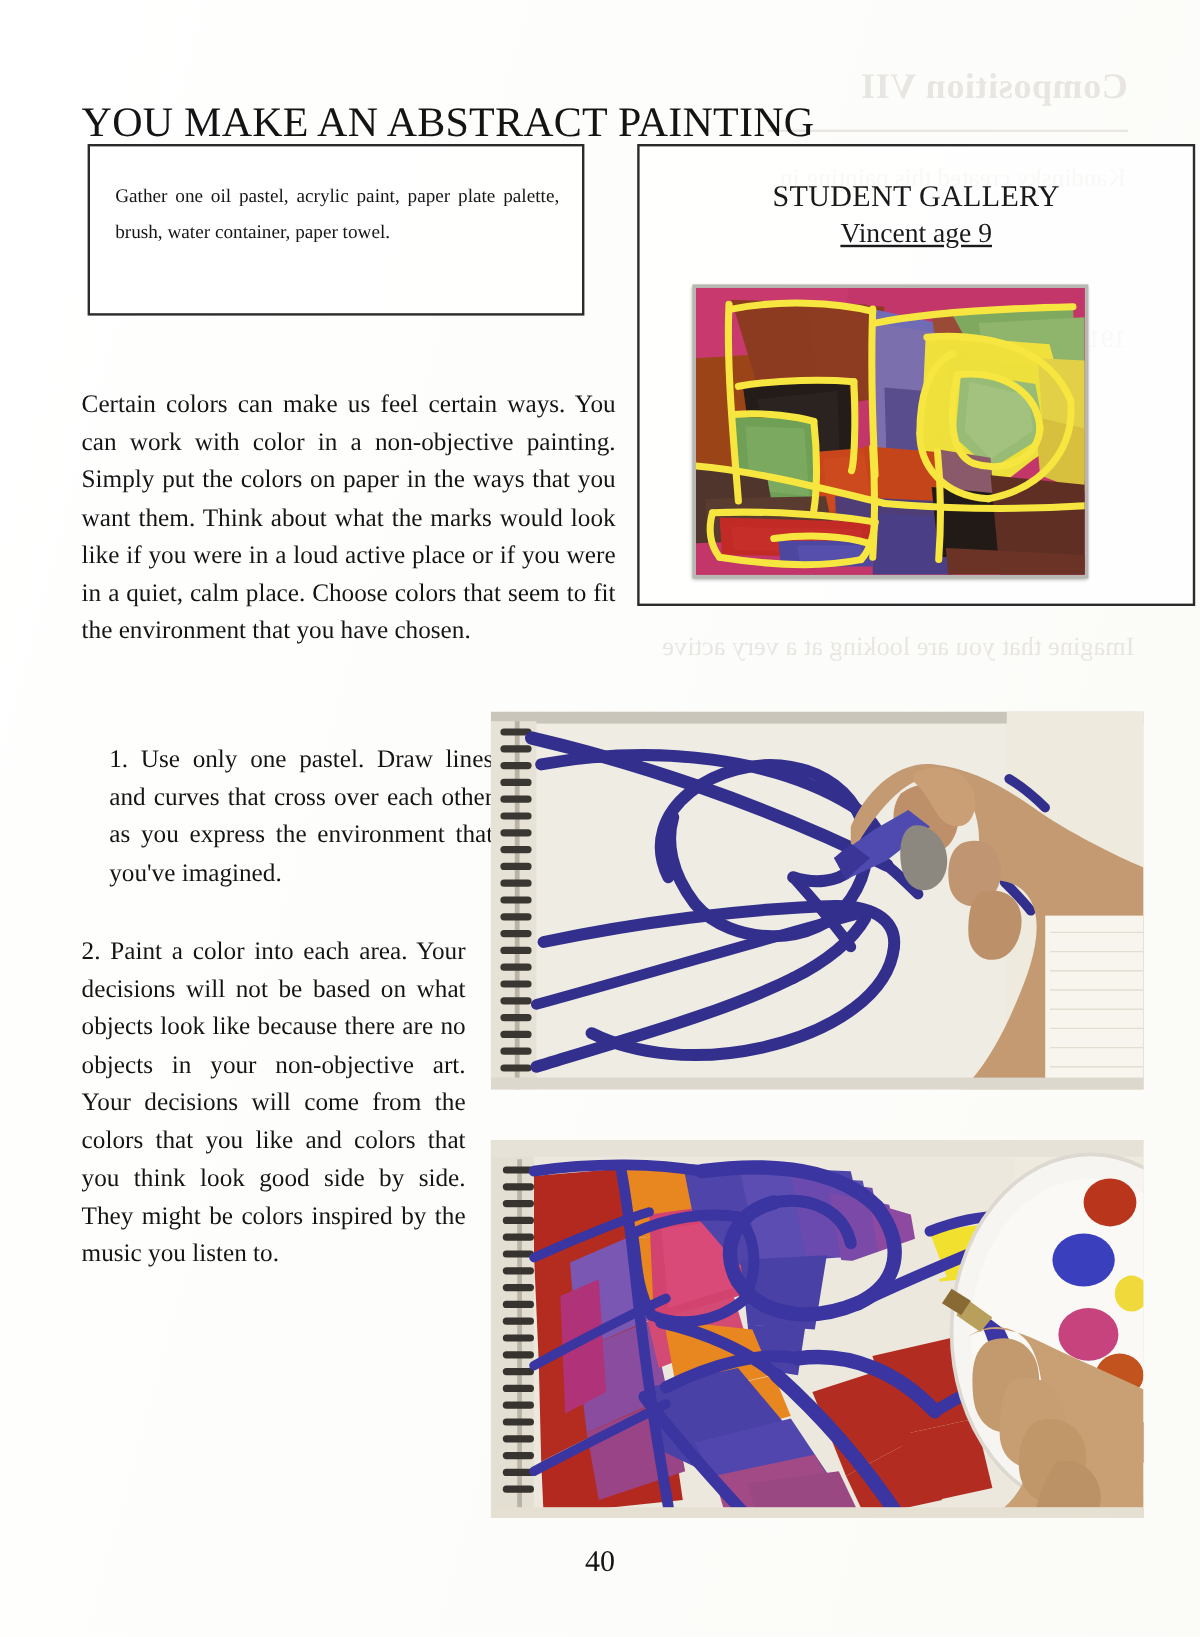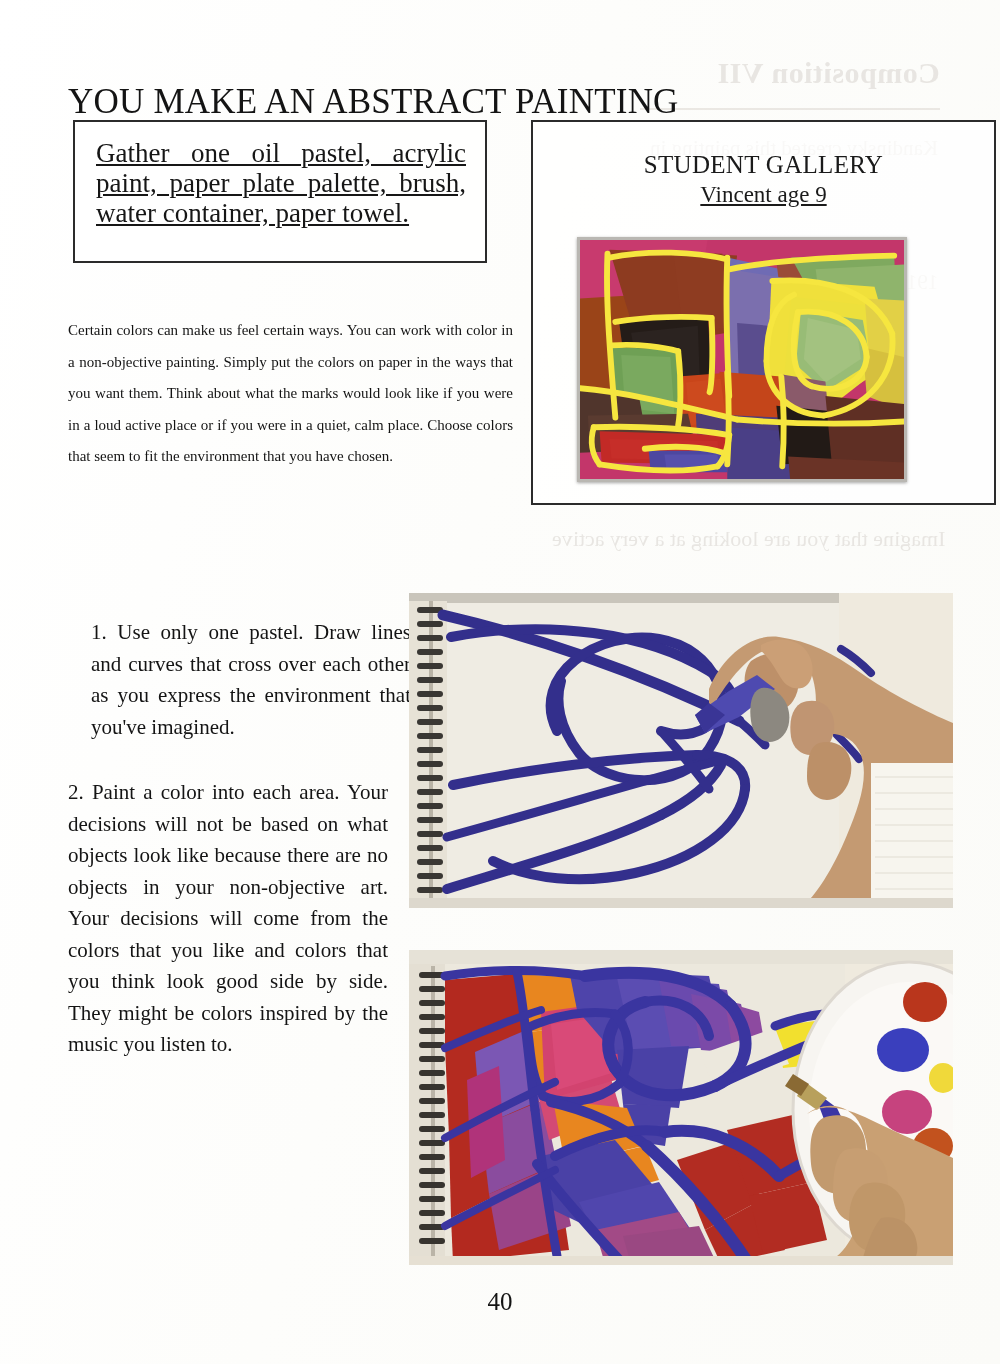--- a/index.html
+++ b/index.html
@@ -45,26 +45,25 @@
   }
 
   
   .materials-box{
     position:absolute;left:73px;top:120px;width:414px;height:143px;
     border:2px solid #2b2b2b;
     box-sizing:border-box;
     background:rgba(255,255,255,.72);
   }
   .materials-text{
-    position:absolute;left:21px;top:16px;width:370px;
-    font-size:27px;line-height:30px;
+    position:absolute;left:21px;top:27px;width:370px;
+    font-size:16px;line-height:30px;
     text-align:justify;
     text-align-last:left;
     color:#161616;
-    text-decoration:underline;
   }
 
   
   .gallery-box{
     position:absolute;left:531px;top:120px;width:465px;height:385px;
     border:2px solid #2b2b2b;
     box-sizing:border-box;
     background:rgba(255,255,255,.72);
   }
   .gallery-title{
@@ -84,21 +83,21 @@
   }
   .artwork{
     position:relative;width:100%;height:100%;overflow:hidden;
     background:#c3366a;
   }
   .artwork svg{display:block;width:100%;height:100%;}
 
   
   .body-para{
     position:absolute;left:68px;top:300px;width:445px;
-    font-size:15px;line-height:31.5px;
+    font-size:21px;line-height:31.5px;
     text-align:justify;text-align-last:left;
     color:#141414;
   }
 
   
   .step{
     position:absolute;left:68px;width:320px;
     font-size:21px;line-height:31.5px;
     text-align:justify;text-align-last:left;
     color:#141414;

